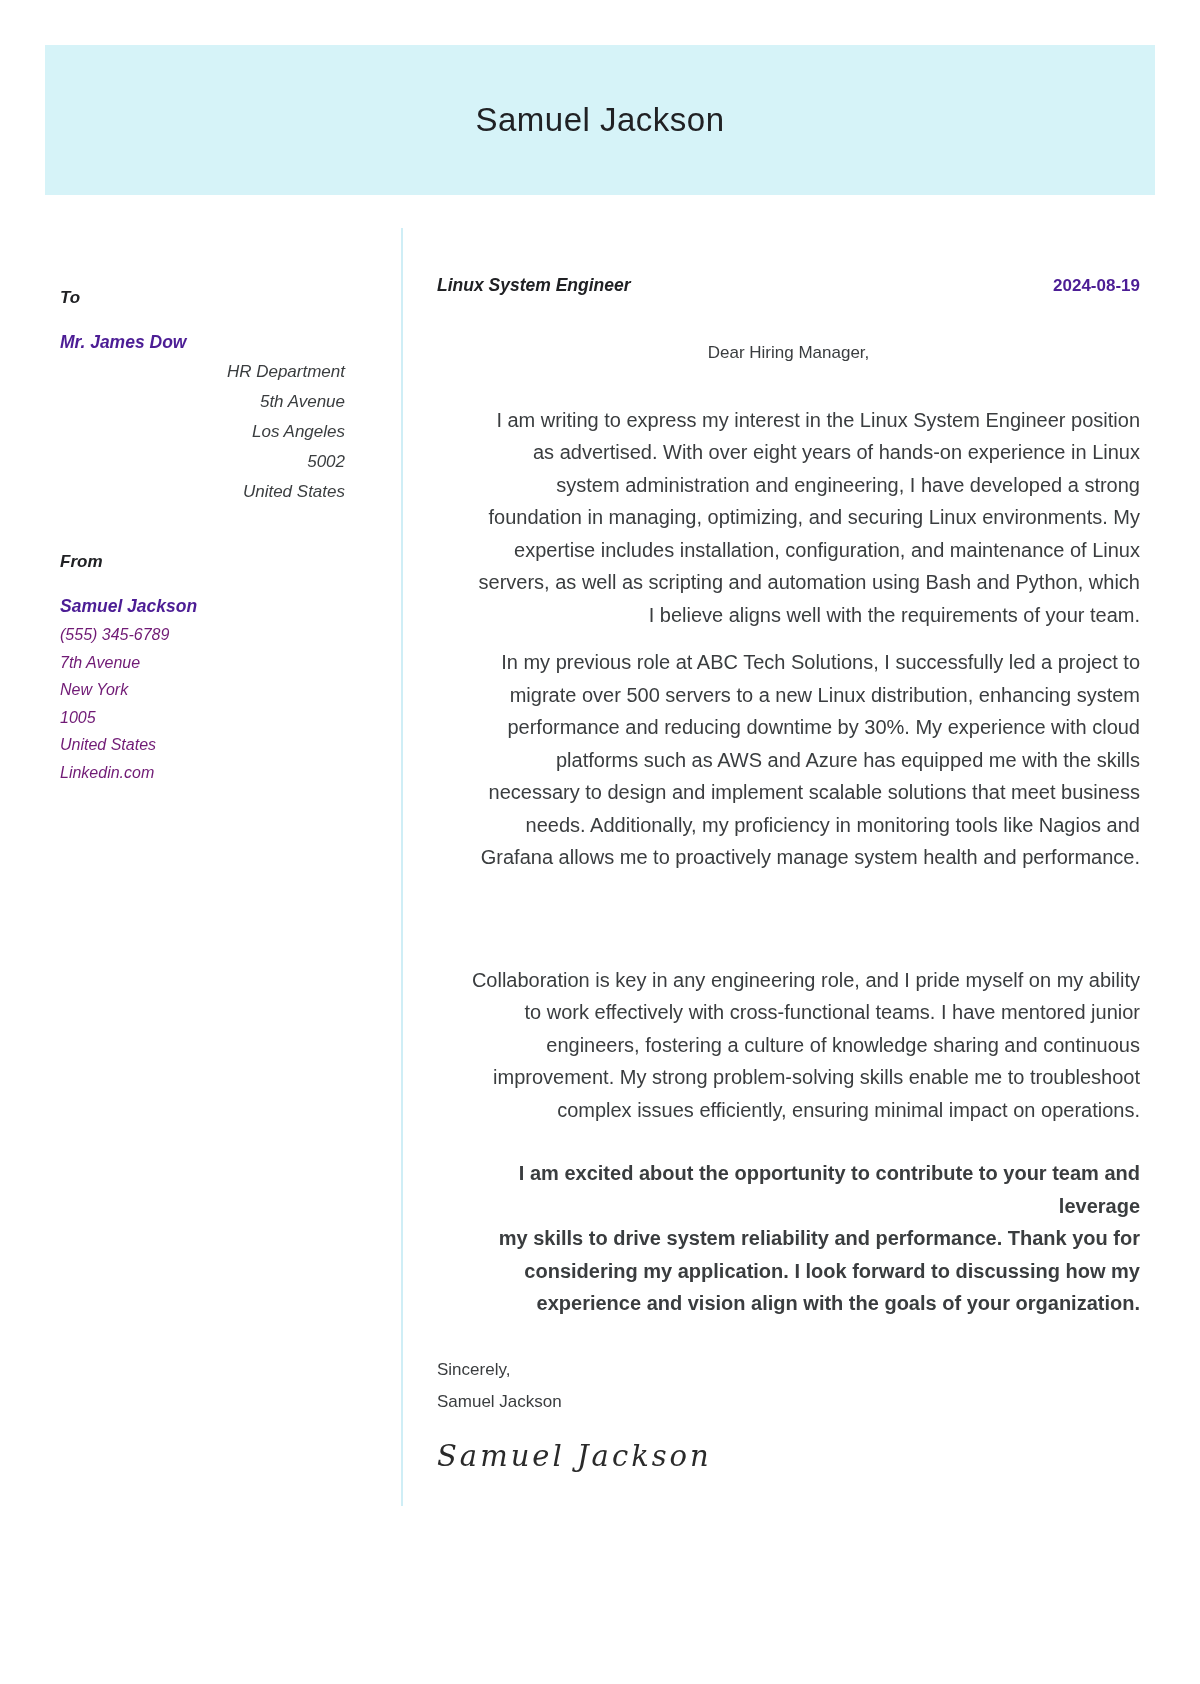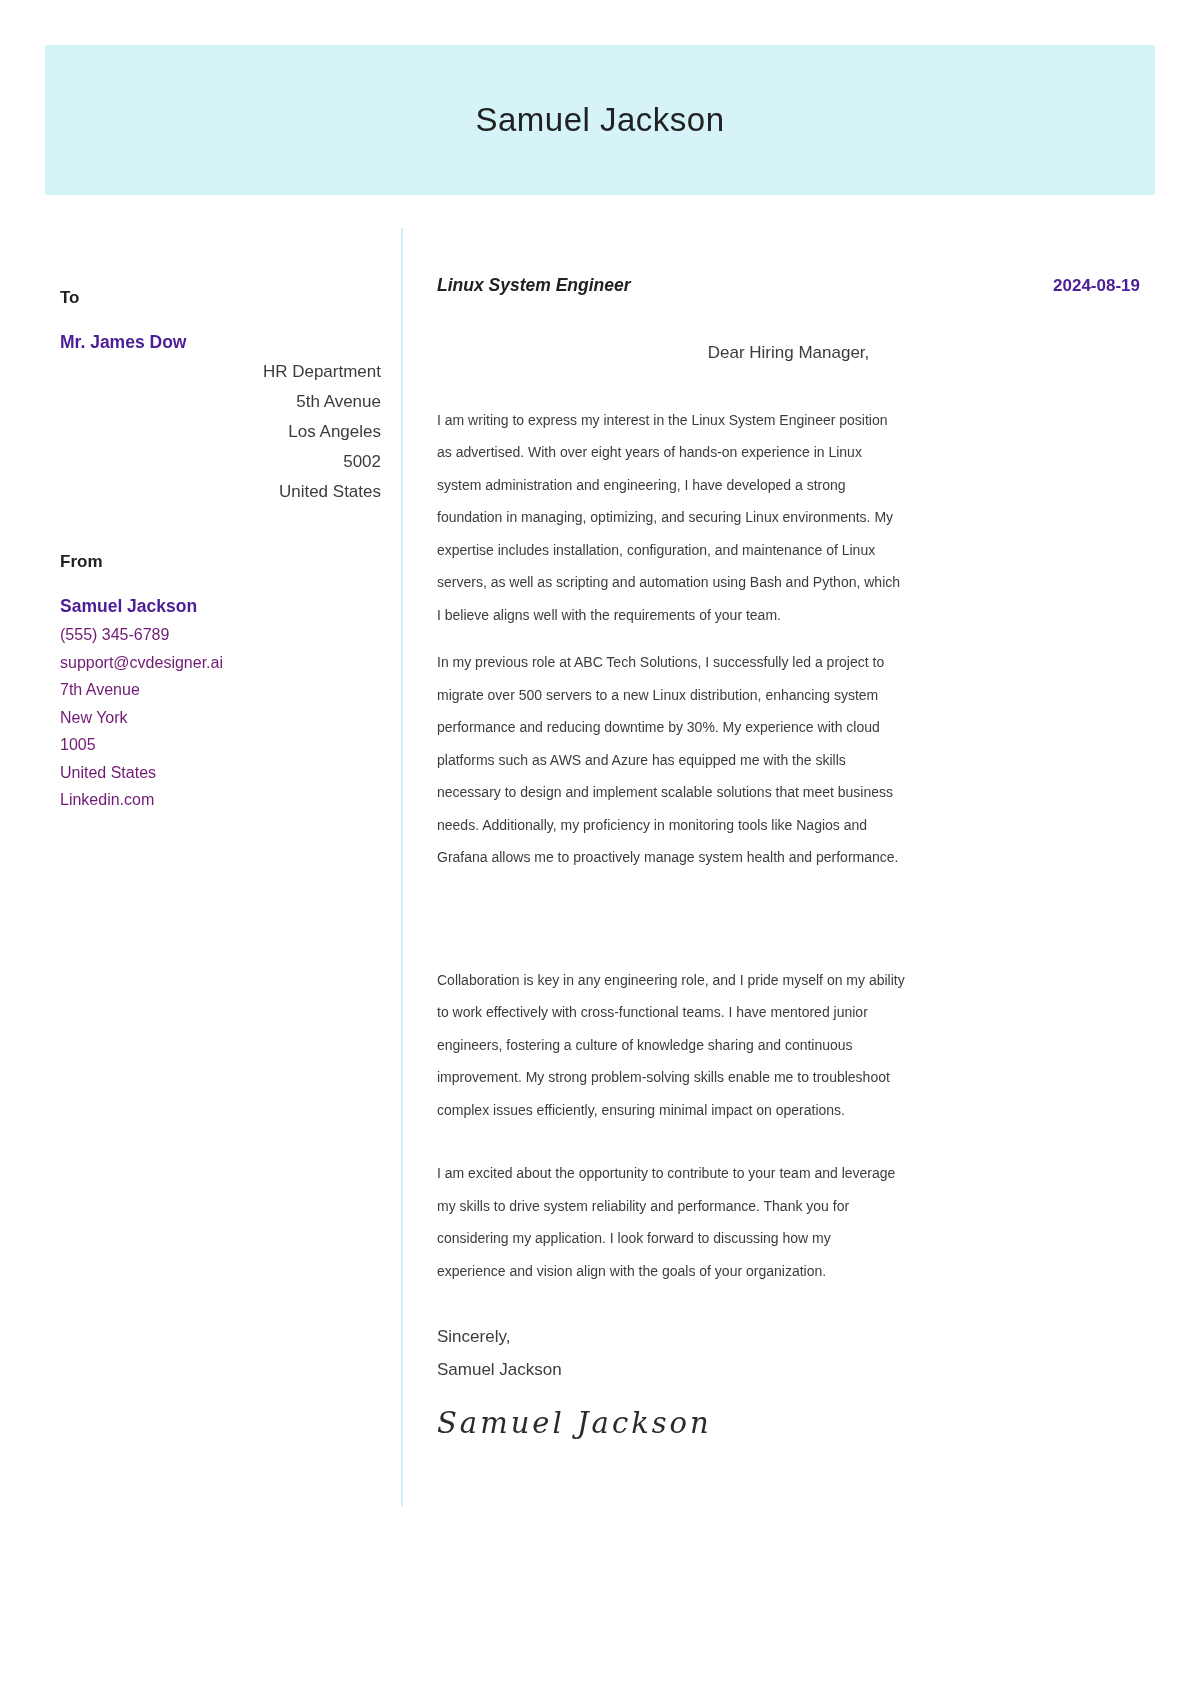--- a/index.html
+++ b/index.html
@@ -33,22 +33,23 @@
   
   .content {
     display: flex;
     margin-top: 33px;
     min-height: 1278px;
     align-items: stretch;
   }
   .sidebar {
     width: 403px;
     flex: 0 0 403px;
-    padding: 55px 20px 0 60px;
+    padding: 55px 56px 0 60px;
     border-right: 2px solid #cfeef6;
+    font-style: italic;
   }
   .section-label {
     font-size: 17px;
     font-weight: 700;
     color: #202124;
     line-height: 30px;
   }
   .person-name {
     font-size: 17.5px;
     font-weight: 700;
@@ -81,27 +82,28 @@
     font-weight: 700;
     color: #4c1d95;
   }
   .salutation {
     font-size: 17px;
     line-height: 32.5px;
     margin-bottom: 34px;
     text-align: center;
   }
   .para {
-    font-size: 14px;
+    font-size: 20px;
     line-height: 32.5px;
     white-space: pre-line;
     margin-bottom: 15px;
+    text-align: right;
   }
   .para.gap-before { margin-top: 90px; }
-  .para.gap-small { margin-top: 31px; }
+  .para.gap-small { margin-top: 31px; font-weight: bold; }
   .closing-block {
     margin-top: 34px;
     font-size: 17px;
     line-height: 32.5px;
   }
   .script-signature {
     margin-top: 20px;
     font-family: "DejaVu Serif", cursive, serif;
     font-style: italic;
     font-size: 29px;
@@ -128,21 +130,20 @@
         <div class="addr-line">5th Avenue</div>
         <div class="addr-line">Los Angeles</div>
         <div class="addr-line">5002</div>
         <div class="addr-line">United States</div>
       </div>
 
       <div class="from-block">
         <div class="section-label">From</div>
         <div class="person-name">Samuel Jackson</div>
         <div class="contact-line">(555) 345-6789</div>
-        <div class="contact-line">support@cvdesigner.ai</div>
         <div class="contact-line">7th Avenue</div>
         <div class="contact-line">New York</div>
         <div class="contact-line">1005</div>
         <div class="contact-line">United States</div>
         <div class="contact-line">Linkedin.com</div>
       </div>
     </aside>
 
     <main class="letter">
       <div class="title-row">

